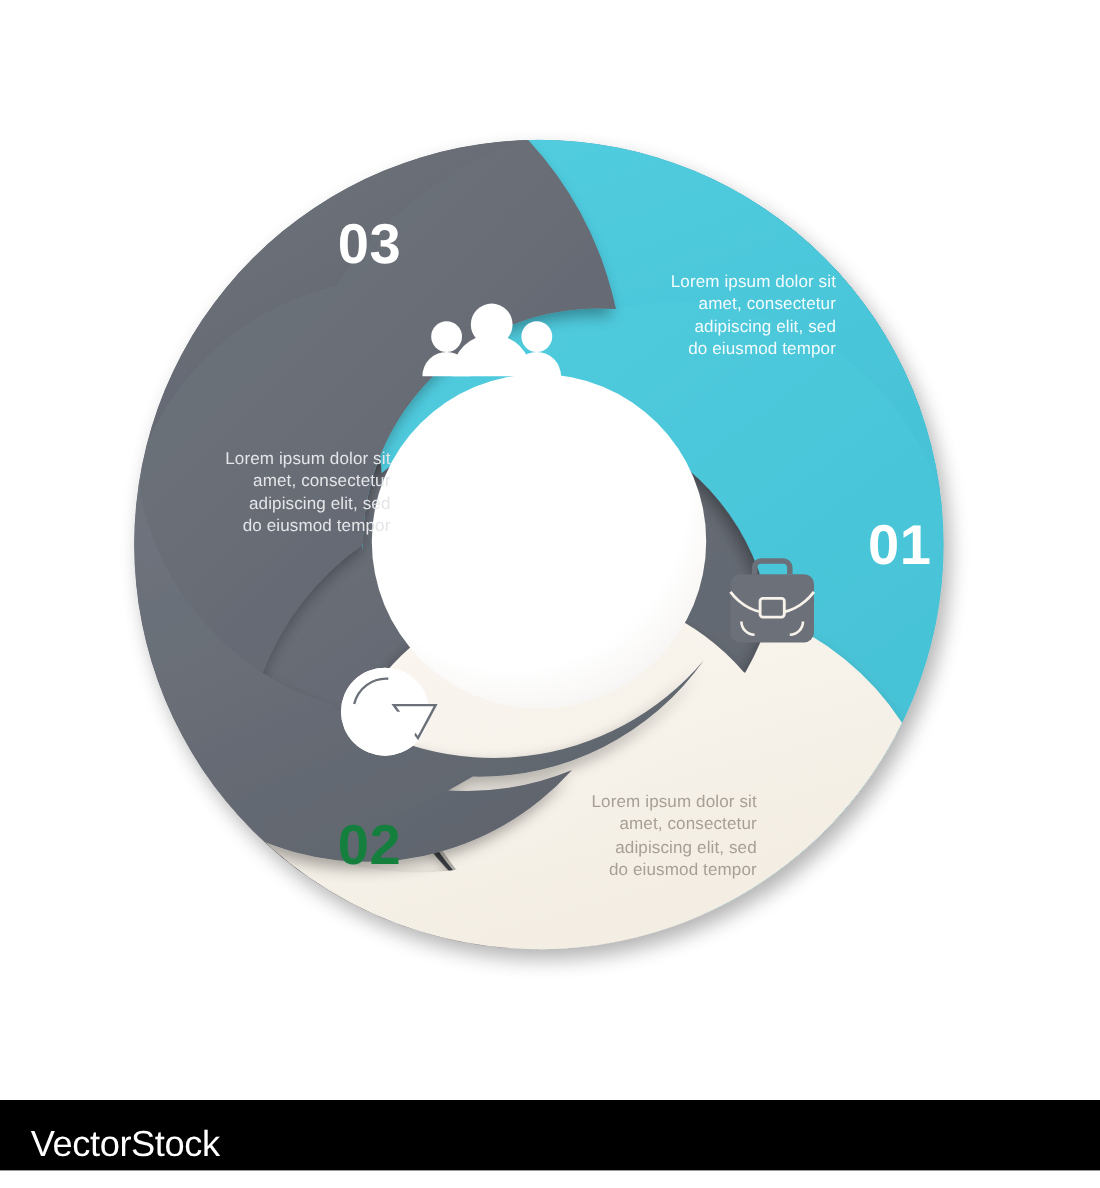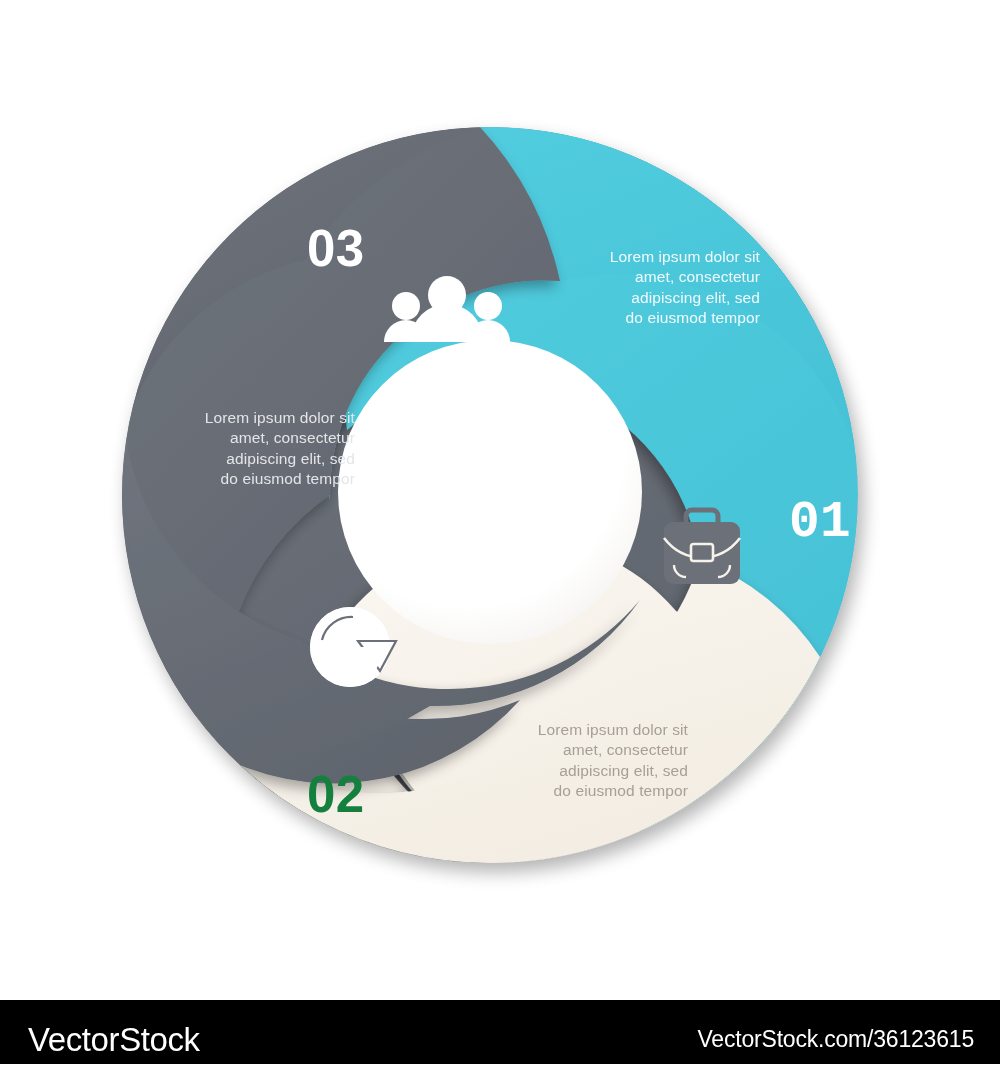--- a/index.html
+++ b/index.html
@@ -41,34 +41,32 @@
     font-size: 15.5px;
     letter-spacing: 0.1px;
     white-space: pre-line;
   }
   .seg-num {
     position: absolute;
     font-size: 51px;
     font-weight: 700;
     letter-spacing: 0.5px;
     line-height: 1;
-    margin-top: 27px;
   }
 
   #text-01 {
     left: 560px;
     top: 247px;
     width: 200px;
     color: #f2fbfd;
   }
   #num-01 {
     left: 789px;
     top: 470px;
     color: #ffffff;
-    font-family: Liberation Mono, monospace;
   }
 
   #text-02 {
     left: 488px;
     top: 720px;
     width: 200px;
     color: #a79f96;
   }
   #num-02 {
     left: 307px;
@@ -302,14 +300,13 @@
   <div class="seg-text" id="text-03">Lorem ipsum dolor sit
 amet, consectetur
 adipiscing elit, sed
 do eiusmod tempor</div>
   <div class="seg-num" id="num-03">03</div>
 
 </div>
 
 <div id="footer-bar">
   <div id="footer-logo">VectorStock</div>
-  <div id="footer-url">VectorStock.com/36123615</div>
 </div>
 
 </body></html>

